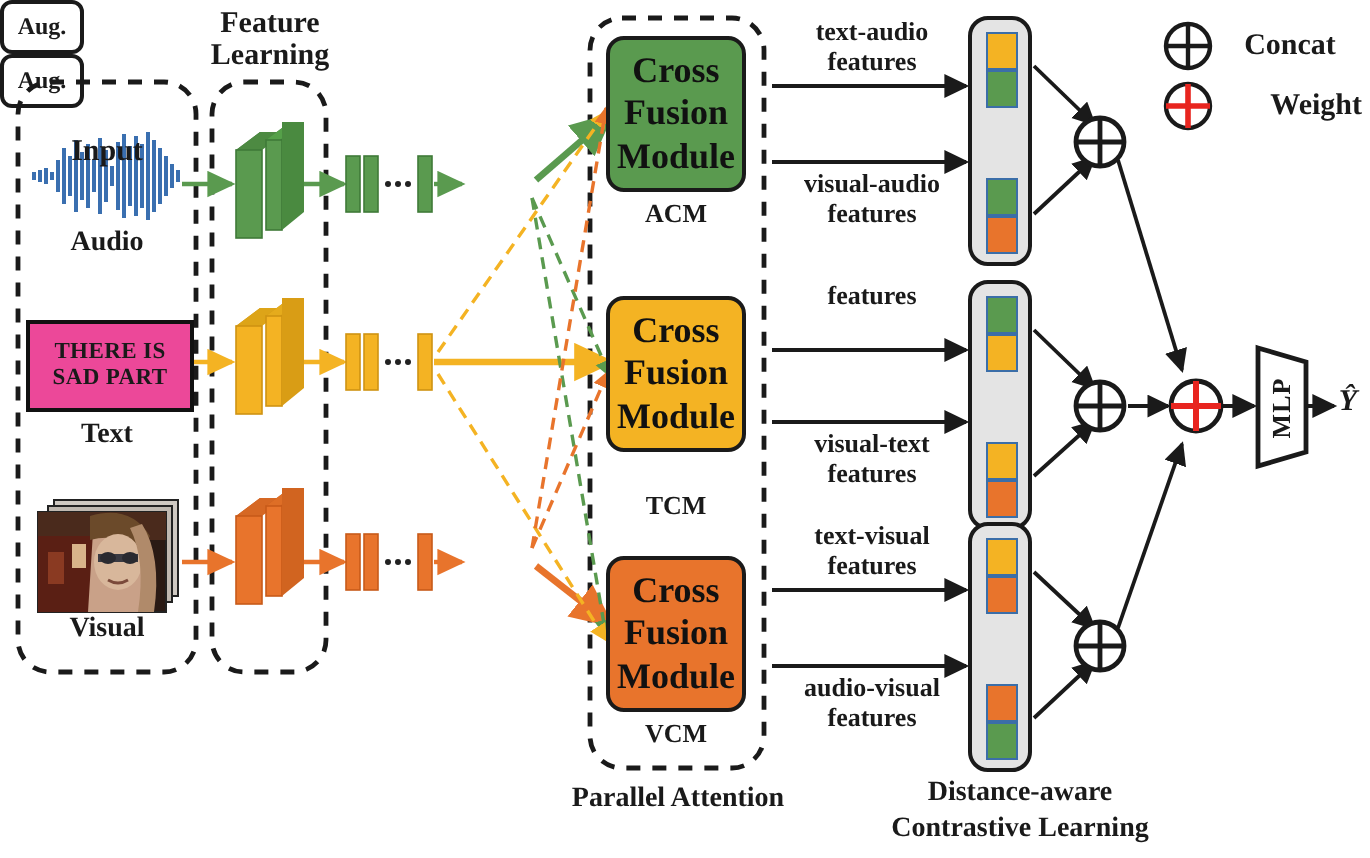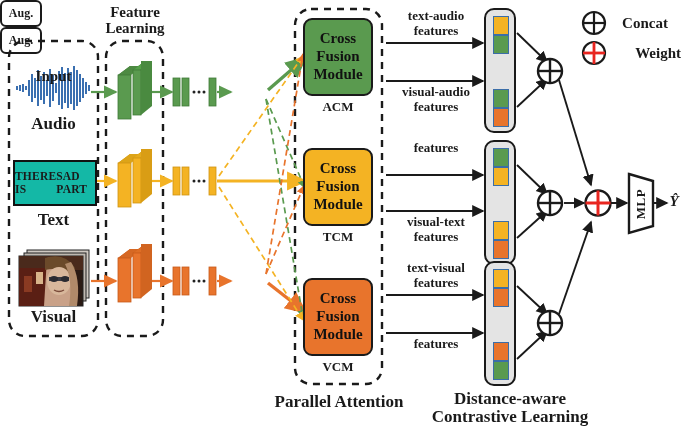--- a/index.html
+++ b/index.html
@@ -3,34 +3,34 @@
 <meta charset="utf-8">
 <style>
   html,body{margin:0;padding:0;background:#fff;}
   body{width:685px;height:429px;position:relative;overflow:hidden;
        font-family:"Liberation Serif",serif;color:#1a1a1a;}
   .stage{position:absolute;left:0;top:0;width:685px;height:429px;}
   svg.layer{position:absolute;left:0;top:0;width:685px;height:429px;}
   .lbl{position:absolute;font-family:"Liberation Serif",serif;font-weight:bold;
        color:#1a1a1a;text-align:center;line-height:1.12;}
   .t13{font-size:13px;}
-  .t14{font-size:17px;text-align:center;}
+  .t14{font-size:14px;text-align:center;}
   .t15{font-size:15px;}
   .box{position:absolute;box-sizing:border-box;}
   .cfm{border:2.2px solid #1a1a1a;border-radius:9px;display:flex;
        align-items:center;justify-content:center;text-align:center;
-       font-weight:bold;font-size:15px;line-height:1.18;
+       font-weight:bold;font-size:18px;line-height:1.18;
        font-family:"Liberation Serif",serif;color:#111;}
   .augbox{border:2.2px solid #1a1a1a;border-radius:6px;background:#fff;
           display:flex;align-items:center;justify-content:center;
           font-weight:bold;font-size:12px;font-family:"Liberation Serif",serif;}
   .stackpanel{background:#e4e4e4;border:2.4px solid #1a1a1a;border-radius:10px;}
   .fblk{position:absolute;box-sizing:border-box;border:1.6px solid #3b6ea8;}
-  .txtin{position:absolute;border:2.2px solid #111;background:#14b8a6;
-         display:flex;flex-direction:row;align-items:center;justify-content:center;
+  .txtin{position:absolute;border:2.2px solid #111;background:#ec4899;
+         display:flex;flex-direction:column;align-items:center;justify-content:center;
          font-weight:bold;font-size:11.5px;line-height:1.15;letter-spacing:.2px;}
   .mlp{position:absolute;font-weight:bold;font-size:13px;
        transform:rotate(-90deg);transform-origin:center center;
        font-family:"Liberation Serif",serif;letter-spacing:.5px;}
 </style>
 </head>
 <body>
 
 <div class="stage">
 
@@ -275,21 +275,21 @@
 </div>
 <div class="lbl t13" style="left:303px;top:100px;width:70px;">ACM</div>
 
 <div class="box cfm" style="left:303px;top:148px;width:70px;height:78px;background:#f4b323;">
   <div>
     <div>Cross</div>
     <div>Fusion</div>
     <div>Module</div>
   </div>
 </div>
-<div class="lbl t13" style="left:303px;top:230px;width:70px;">TCM</div>
+<div class="lbl t13" style="left:303px;top:246px;width:70px;">TCM</div>
 
 <div class="box cfm" style="left:303px;top:278px;width:70px;height:78px;background:#e8742c;">
   <div>
     <div>Cross</div>
     <div>Fusion</div>
     <div>Module</div>
   </div>
 </div>
 <div class="lbl t13" style="left:303px;top:360px;width:70px;">VCM</div>
 
@@ -306,20 +306,21 @@
 </div>
 <div class="lbl t13" style="left:384px;top:215px;width:104px;">
   <div>visual-text</div>
   <div>features</div>
 </div>
 <div class="lbl t13" style="left:386px;top:261px;width:100px;">
   <div>text-visual</div>
   <div>features</div>
 </div>
 <div class="lbl t13" style="left:382px;top:337px;width:108px;">
+  <div>audio-visual</div>
   <div>features</div>
 </div>
 
 <div class="box stackpanel" style="left:484px;top:8px;width:32px;height:125px;">
   <div class="fblk" style="left:7px;top:6px;width:16px;height:19px;background:#f4b323;"></div>
   <div class="fblk" style="left:7px;top:25px;width:16px;height:19px;background:#5a9a4f;"></div>
   <div class="fblk" style="left:7px;top:79px;width:16px;height:19px;background:#5a9a4f;"></div>
   <div class="fblk" style="left:7px;top:98px;width:16px;height:19px;background:#e8742c;"></div>
 </div>
 

